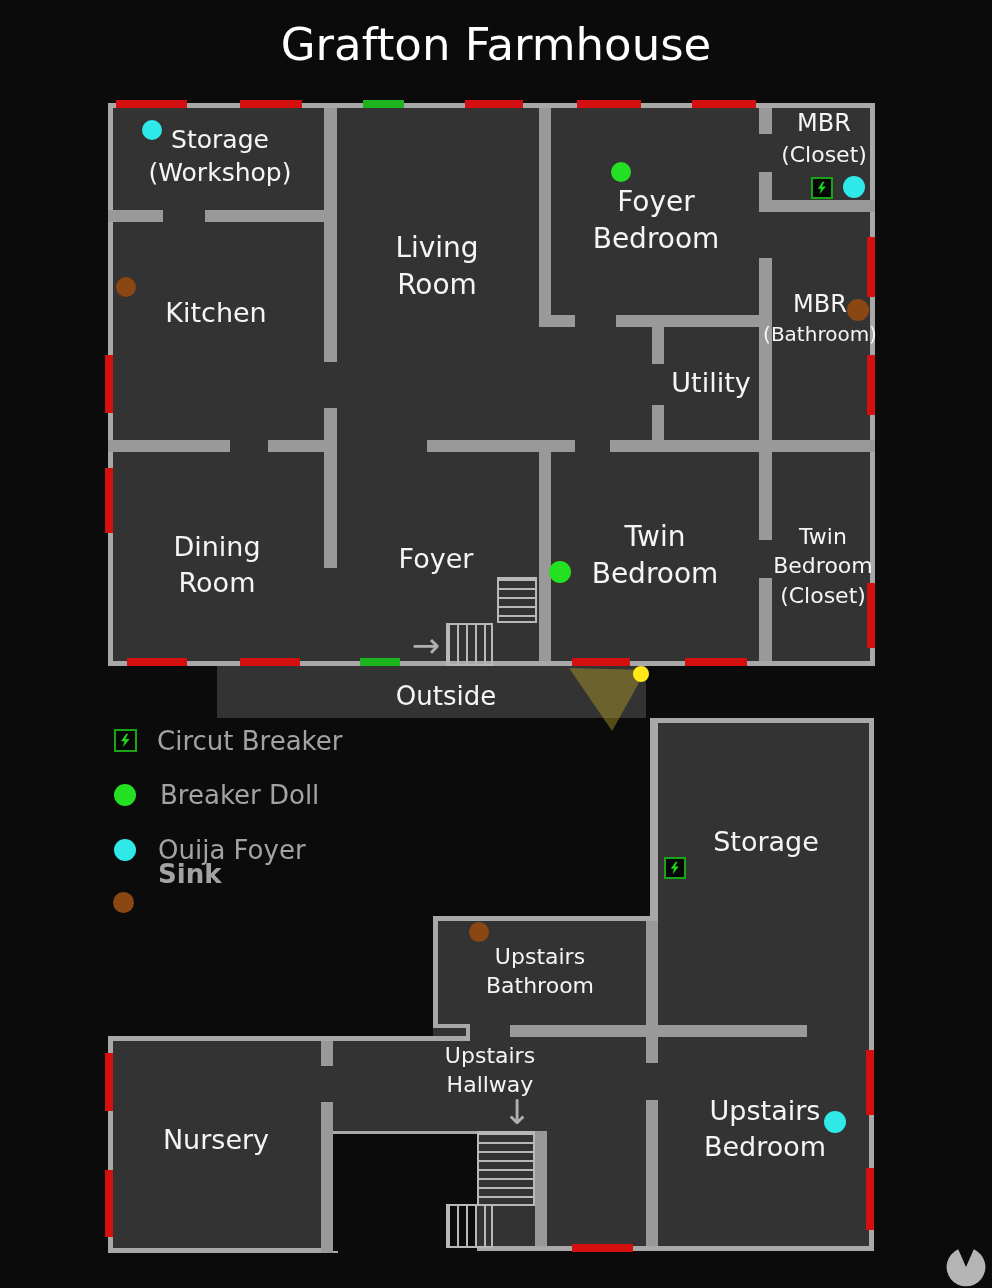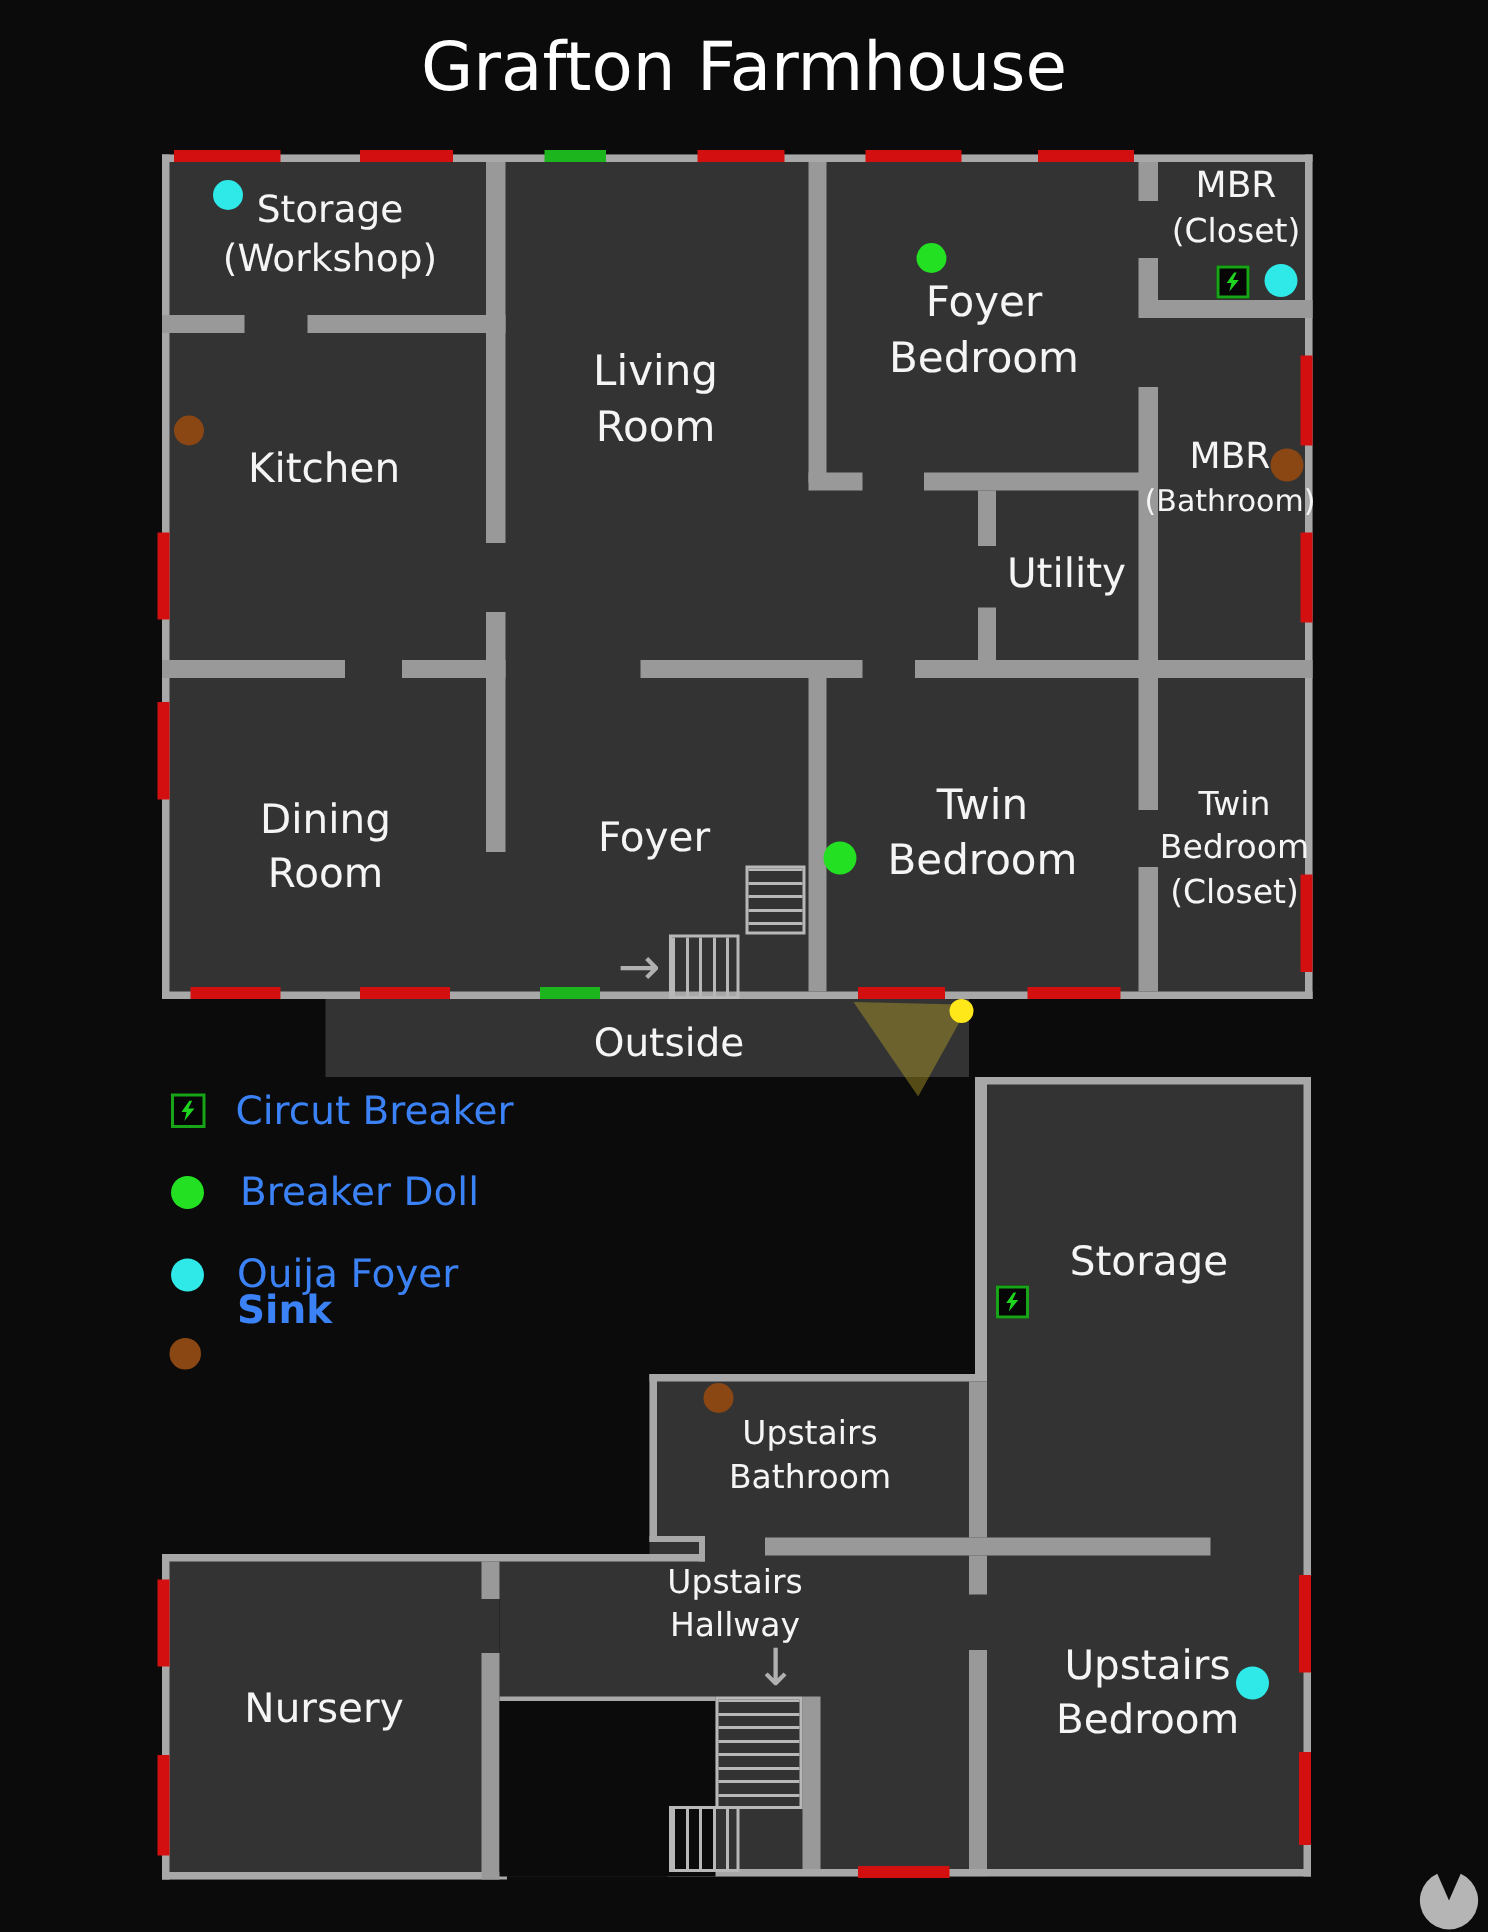--- a/index.html
+++ b/index.html
@@ -9,21 +9,21 @@
   .wo{position:absolute;background:#a8a8a8;z-index:2;} 
   .w{position:absolute;background:#999999;z-index:2;}  
   .win{position:absolute;background:#d40f0f;z-index:3;} 
   .door{position:absolute;background:#1db51d;z-index:3;} 
   .dot{position:absolute;border-radius:50%;z-index:6;}
   .c-green{background:#23e023;} .c-cyan{background:#2fe8e8;}
   .c-brown{background:#8a4713;} .c-yellow{background:#ffe81a;}
   .lbl{position:absolute;transform:translate(-50%,-50%);color:#f5f5f5;text-align:center;
        line-height:1.33;white-space:nowrap;z-index:7;}
   .lbl span{display:block;}
-  .llbl{position:absolute;transform:translate(0,-50%);color:#3b82f6;white-space:nowrap;
+  .llbl{position:absolute;transform:translate(0,-50%);color:#a3a3a3;white-space:nowrap;
         z-index:7;font-size:26px;}
   .breaker{position:absolute;box-sizing:border-box;border:2px solid #17a517;background:#060606;
            display:flex;align-items:center;justify-content:center;z-index:6;}
   .stairs-h{position:absolute;box-sizing:border-box;border:2px solid #b8b8b8;z-index:4;
     background:repeating-linear-gradient(to bottom,#b8b8b8 0 2px,transparent 2px 9px);}
   .stairs-v{position:absolute;box-sizing:border-box;border:2px solid #b8b8b8;z-index:4;
     background:repeating-linear-gradient(to right,#b8b8b8 0 2px,transparent 2px 9px);}
   .arrow{position:absolute;transform:translate(-50%,-50%);color:#b0b0b0;font-size:34px;z-index:7;}
   .cone{position:absolute;left:569px;top:668px;width:77px;height:63px;z-index:4;
         background:rgba(185,165,40,0.42);clip-path:polygon(0% 0%,100% 3%,56% 100%);}

